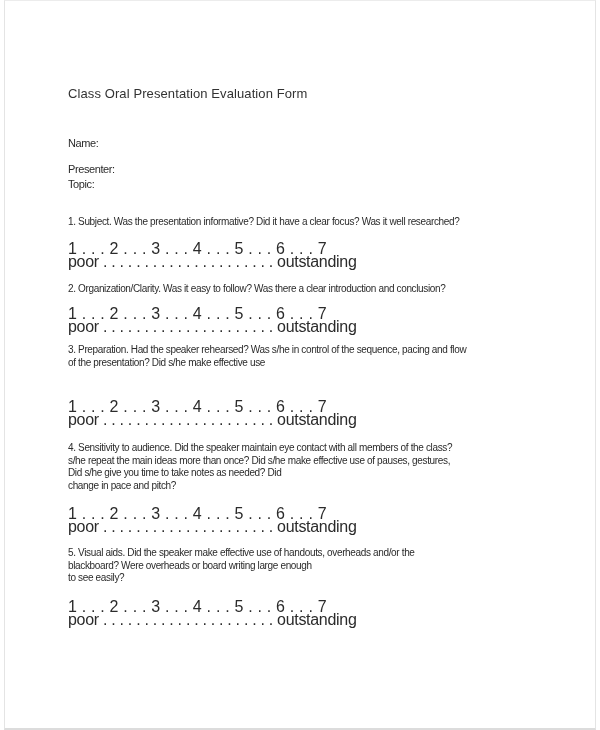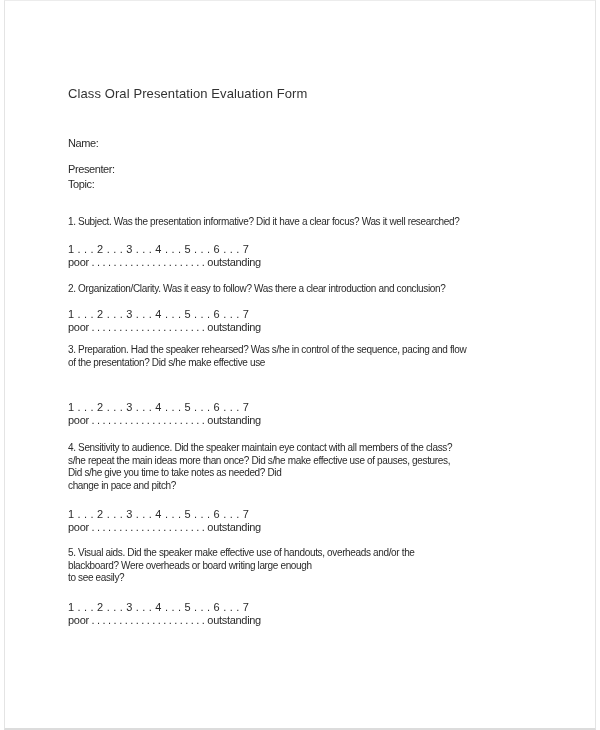--- a/index.html
+++ b/index.html
@@ -55,21 +55,21 @@
       left: 0;
       font-size: 10px;
       line-height: 12.5px;
       letter-spacing: -0.35px;
       white-space: nowrap;
     }
     .question .line { display: block; }
     .scale {
       position: absolute;
       left: 0;
-      font-size: 11px;
+      font-size: 16px;
       line-height: 12.5px;
       white-space: nowrap;
     }
     .scale .nums { display: block; letter-spacing: 0.2px; }
     .scale .anchors { display: block; letter-spacing: -0.3px; }
   </style>
 </head>
 <body>
 
 <div class="page"></div>

